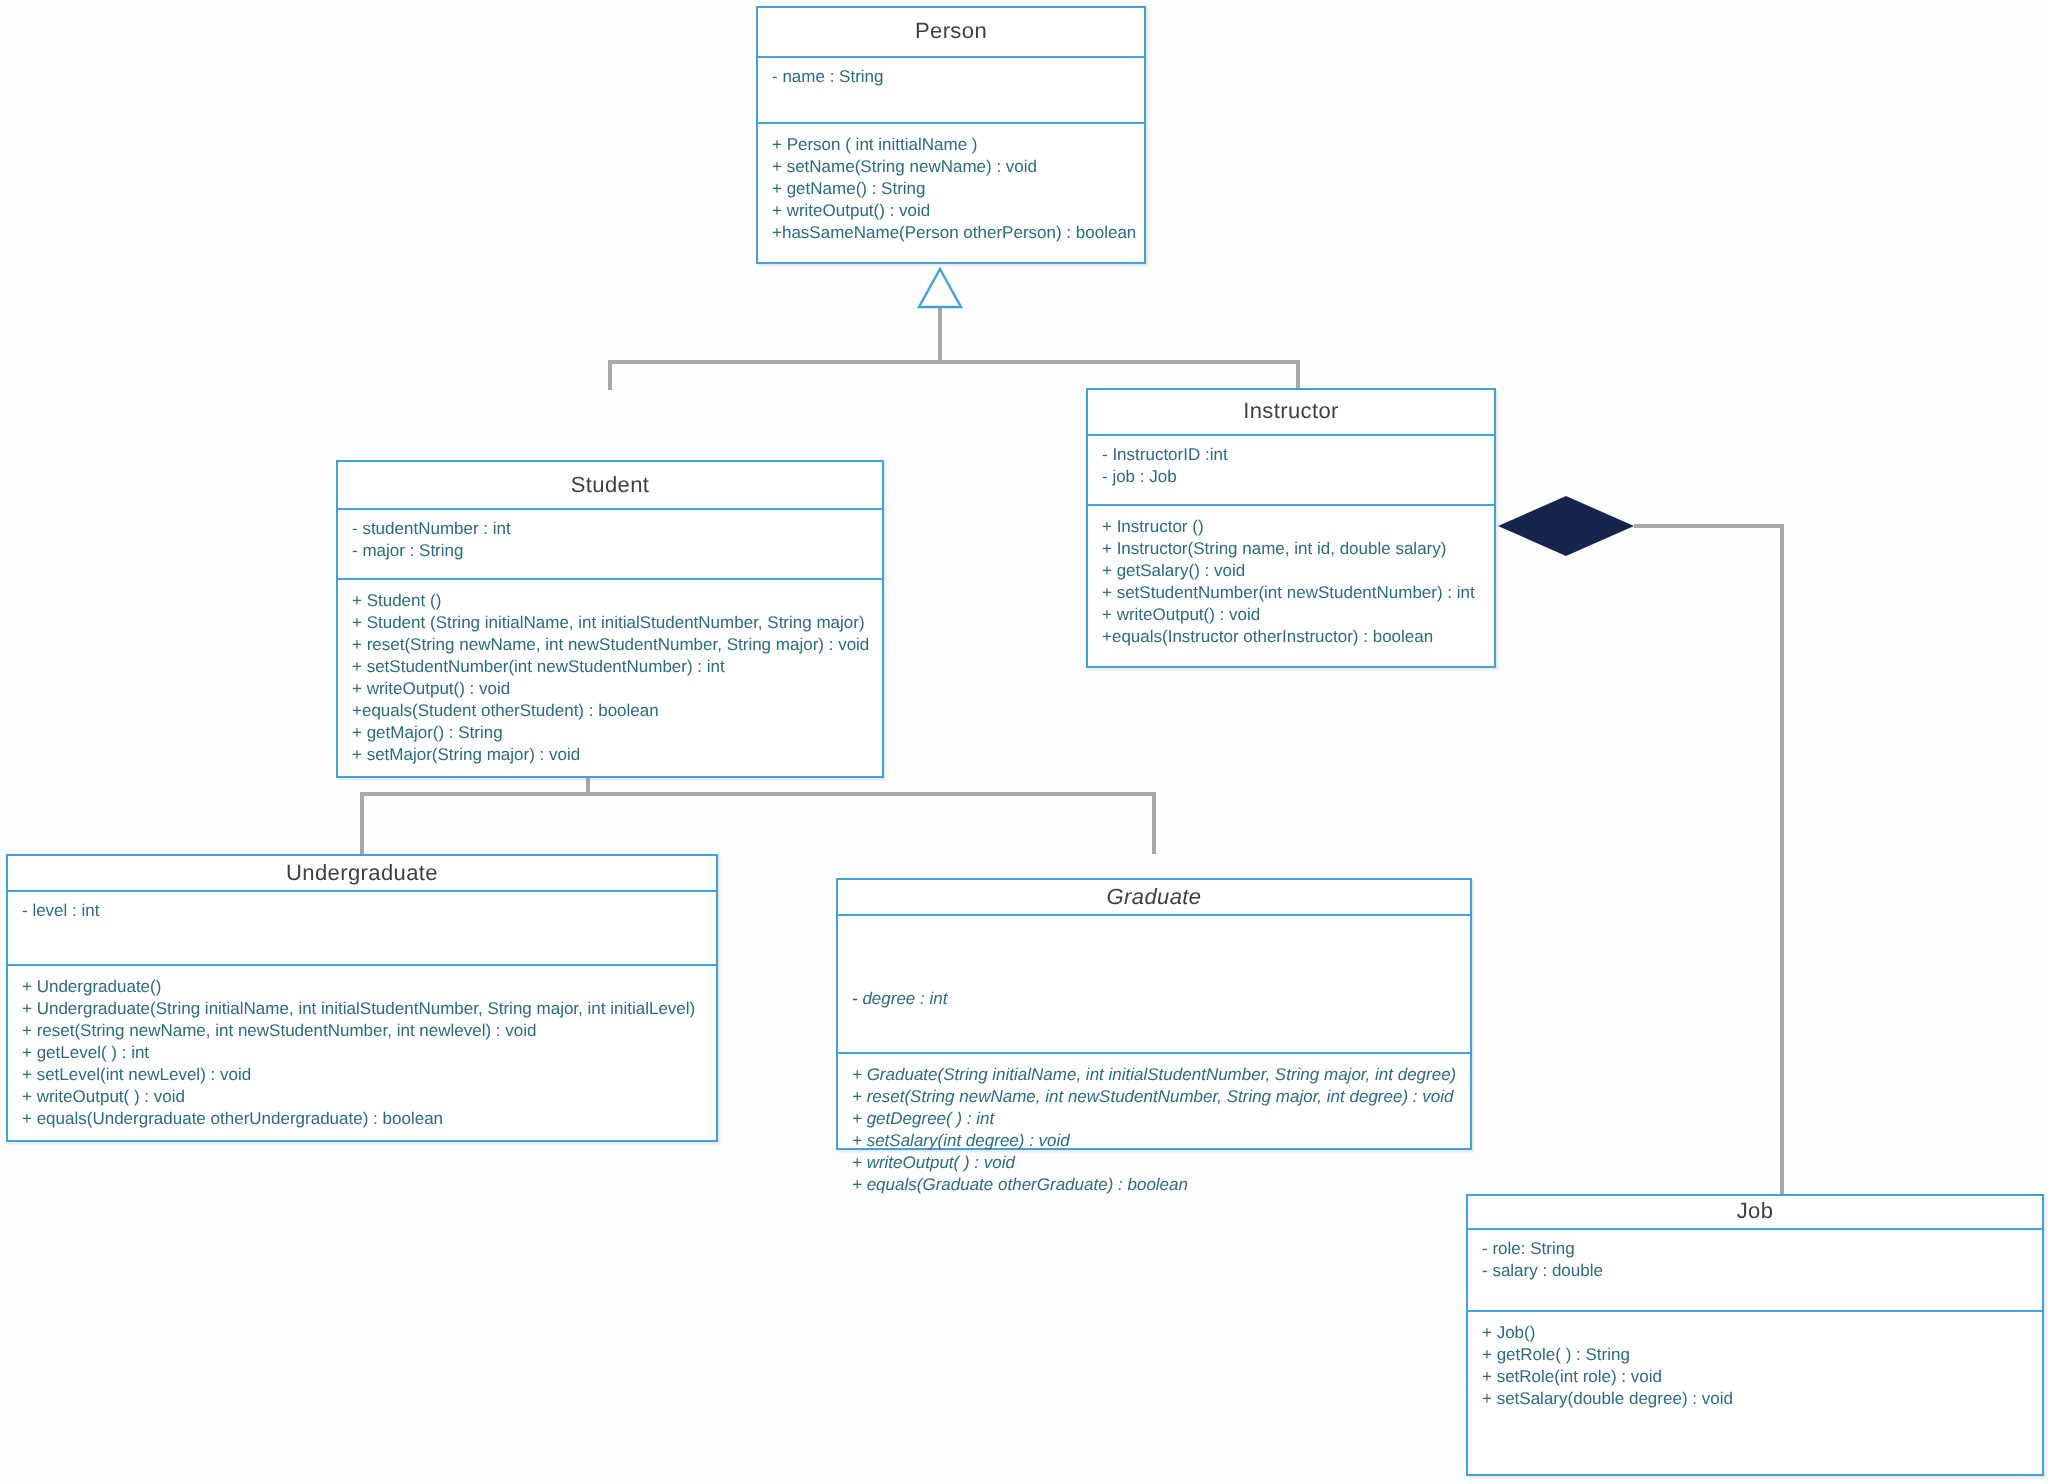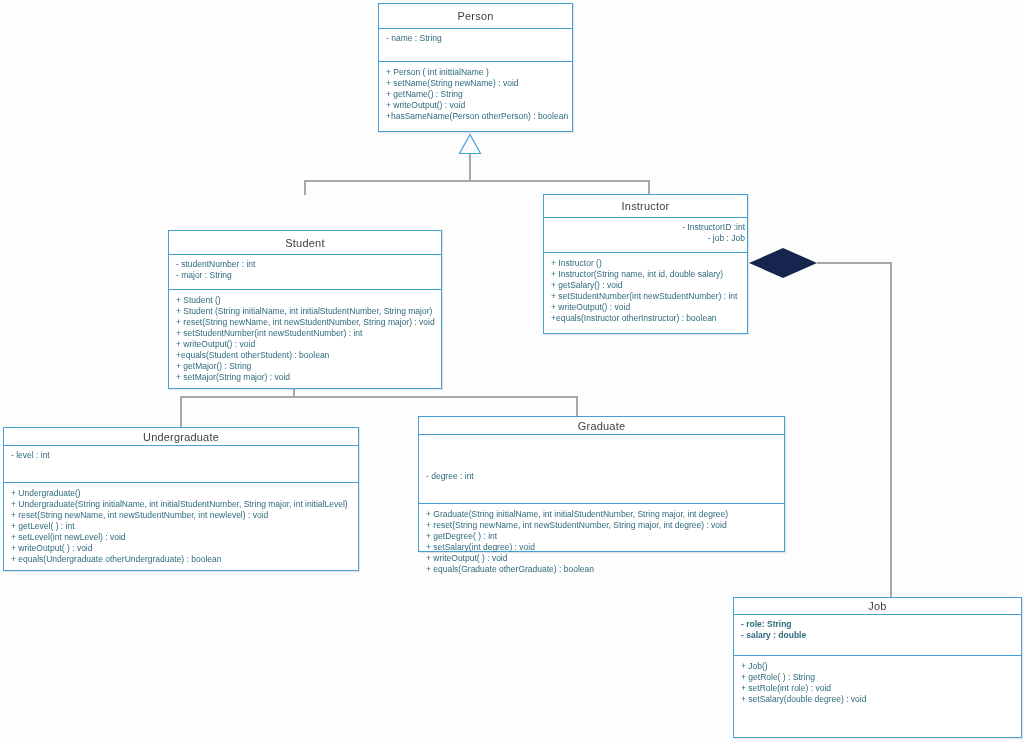--- a/index.html
+++ b/index.html
@@ -38,33 +38,33 @@
   #cls-person{left:378px;top:3px;width:195px;height:129px;}
   #cls-person .title{height:25px;}
   #cls-person .attrs{height:33px;}
 
   #cls-student{left:168px;top:194px;width:274px;height:159px;margin-top:36px;}
   #cls-student .title{height:24px;}
   #cls-student .attrs{height:35px;}
 
   #cls-instructor{left:543px;top:194px;width:205px;height:140px;}
   #cls-instructor .title{height:23px;}
-  #cls-instructor .attrs{height:35px;text-align:right;}
+  #cls-instructor .attrs{height:35px;}
 
   #cls-undergraduate{left:3px;top:427px;width:356px;height:144px;}
   #cls-undergraduate .title{height:18px;}
   #cls-undergraduate .attrs{height:37px;}
 
-  #cls-graduate{left:418px;top:416px;width:367px;height:136px;}
+  #cls-graduate{left:418px;top:439px;width:318px;height:136px;font-style:italic;}
   #cls-graduate .title{height:18px;}
   #cls-graduate .attrs{height:37px;margin-top:32px;}
 
   #cls-job{left:733px;top:597px;width:289px;height:141px;}
   #cls-job .title{height:17px;}
-  #cls-job .attrs{height:41px;font-weight:bold;}
+  #cls-job .attrs{height:41px;}
 
   
   .vline,.hline{position:absolute;background:var(--connector);}
   .vline{width:1.5px;}
   .hline{height:1.5px;}
   .shape{position:absolute;}
   .tri polygon{fill:#fdfdfd;stroke:var(--box-border);stroke-width:1.2;}
   .dia polygon{fill:var(--composition-diamond);}
 </style>
 </head>

